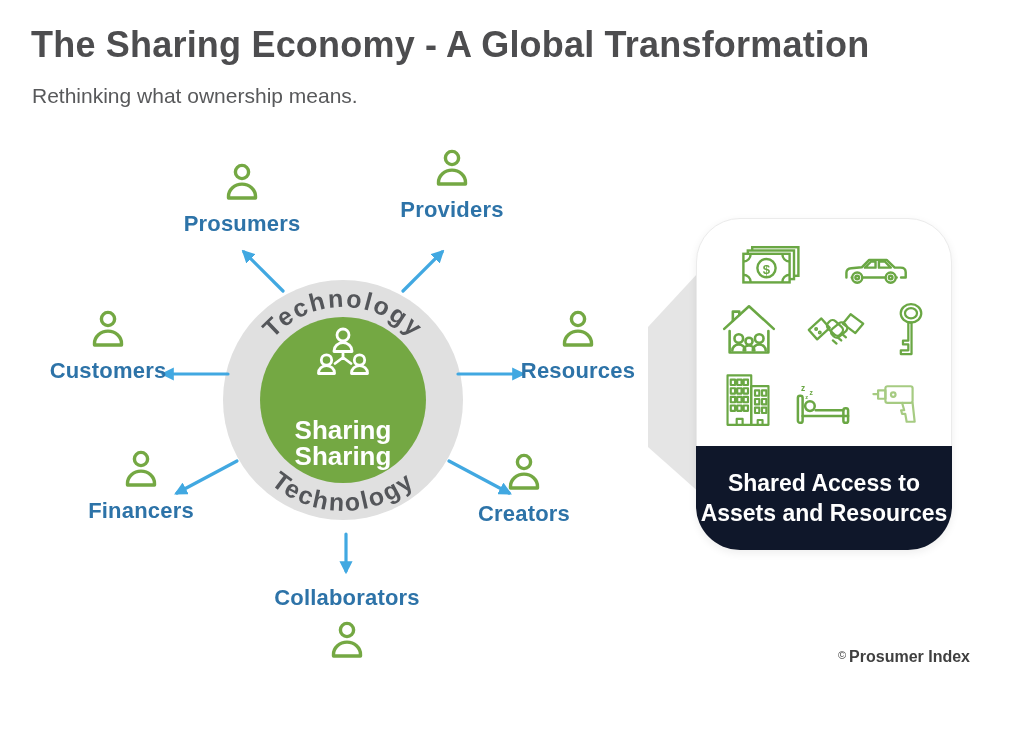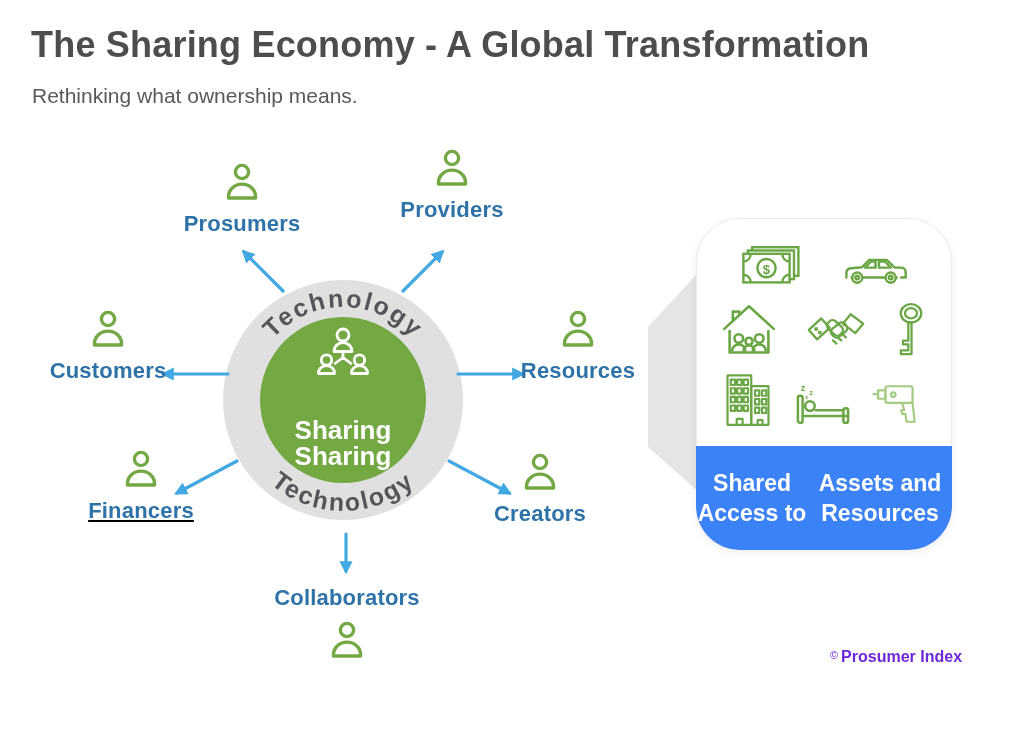--- a/index.html
+++ b/index.html
@@ -17,49 +17,49 @@
   }
   svg.diagram { position:absolute; left:0; top:0; width:1024px; height:740px; z-index:1; }
 
   .st { position:absolute; width:140px; display:flex; flex-direction:column; align-items:center; gap:9px; z-index:3; }
   .st svg.person { width:42px; height:40px; display:block; }
   .s-label { font-size:22px; font-weight:bold; color:#2d73a8; white-space:nowrap; letter-spacing:0.2px; }
   .st-prosumers    { left:172px; top:162px; }
   .st-providers    { left:382px; top:148px; }
   .st-customers    { left:38px;  top:309px; }
   .st-producers    { left:508px; top:309px; }
-  .st-financers    { left:71px;  top:449px;text-decoration:underline; }
-  .st-creators     { left:470px; top:452px; }
+  .st-financers    { left:71px;  top:449px; }
+  .st-creators     { left:454px; top:452px; }
   .st-collaborators{ left:277px; top:585px; }
 
   .center-label {
     position:absolute; left:273px; top:417px; width:140px; z-index:3;
     text-align:center; color:#ffffff; font-weight:bold; font-size:26px; line-height:26px;
   }
   .center-label span { display:block; }
 
   .panel {
     position:absolute; left:696px; top:218px; width:254px; height:330px;
     background:#ffffff; border:1px solid #ebebeb; border-radius:44px;
     box-shadow:0 3px 8px rgba(0,0,0,0.07); z-index:2;
   }
   .panel-icons { position:absolute; left:0; top:0; width:100%; }
   .icon-row { display:flex; align-items:center; }
   .row-1 { justify-content:center; gap:40px; margin-top:26px; }
   .row-2 { justify-content:space-between; padding:0 24px; margin-top:12px; }
   .row-3 { justify-content:space-between; padding:0 24px; margin-top:10px; align-items:flex-end; }
   .banner {
     position:absolute; left:-1px; bottom:-1px; width:256px; height:104px;
-    background:#3b82f6; border-radius:0 0 44px 44px;
-    display:flex; justify-content:center; align-items:center;
+    background:#0f172a; border-radius:0 0 44px 44px;
+    display:flex; flex-direction:column; justify-content:center; align-items:center;
     color:#ffffff; font-weight:bold; font-size:23px; line-height:30px; text-align:center;
   }
   .credit {
-    position:absolute; left:830px; top:648px; width:140px; text-align:left;
-    color:#6d28d9; font-size:16px; font-weight:bold; z-index:3;
+    position:absolute; left:830px; top:648px; width:140px; text-align:right;
+    color:#404040; font-size:16px; font-weight:bold; z-index:3;
   }
   .credit .c-sym { font-size:11px; vertical-align:top; position:relative; top:1px; margin-right:3px; font-weight:normal; }
 </style>
 </head>
 <body>
 
 <div class="stage">
 
   <h1 class="title">The Sharing Economy - A Global Transformation</h1>
   <div class="subtitle">Rethinking what ownership means.</div>

